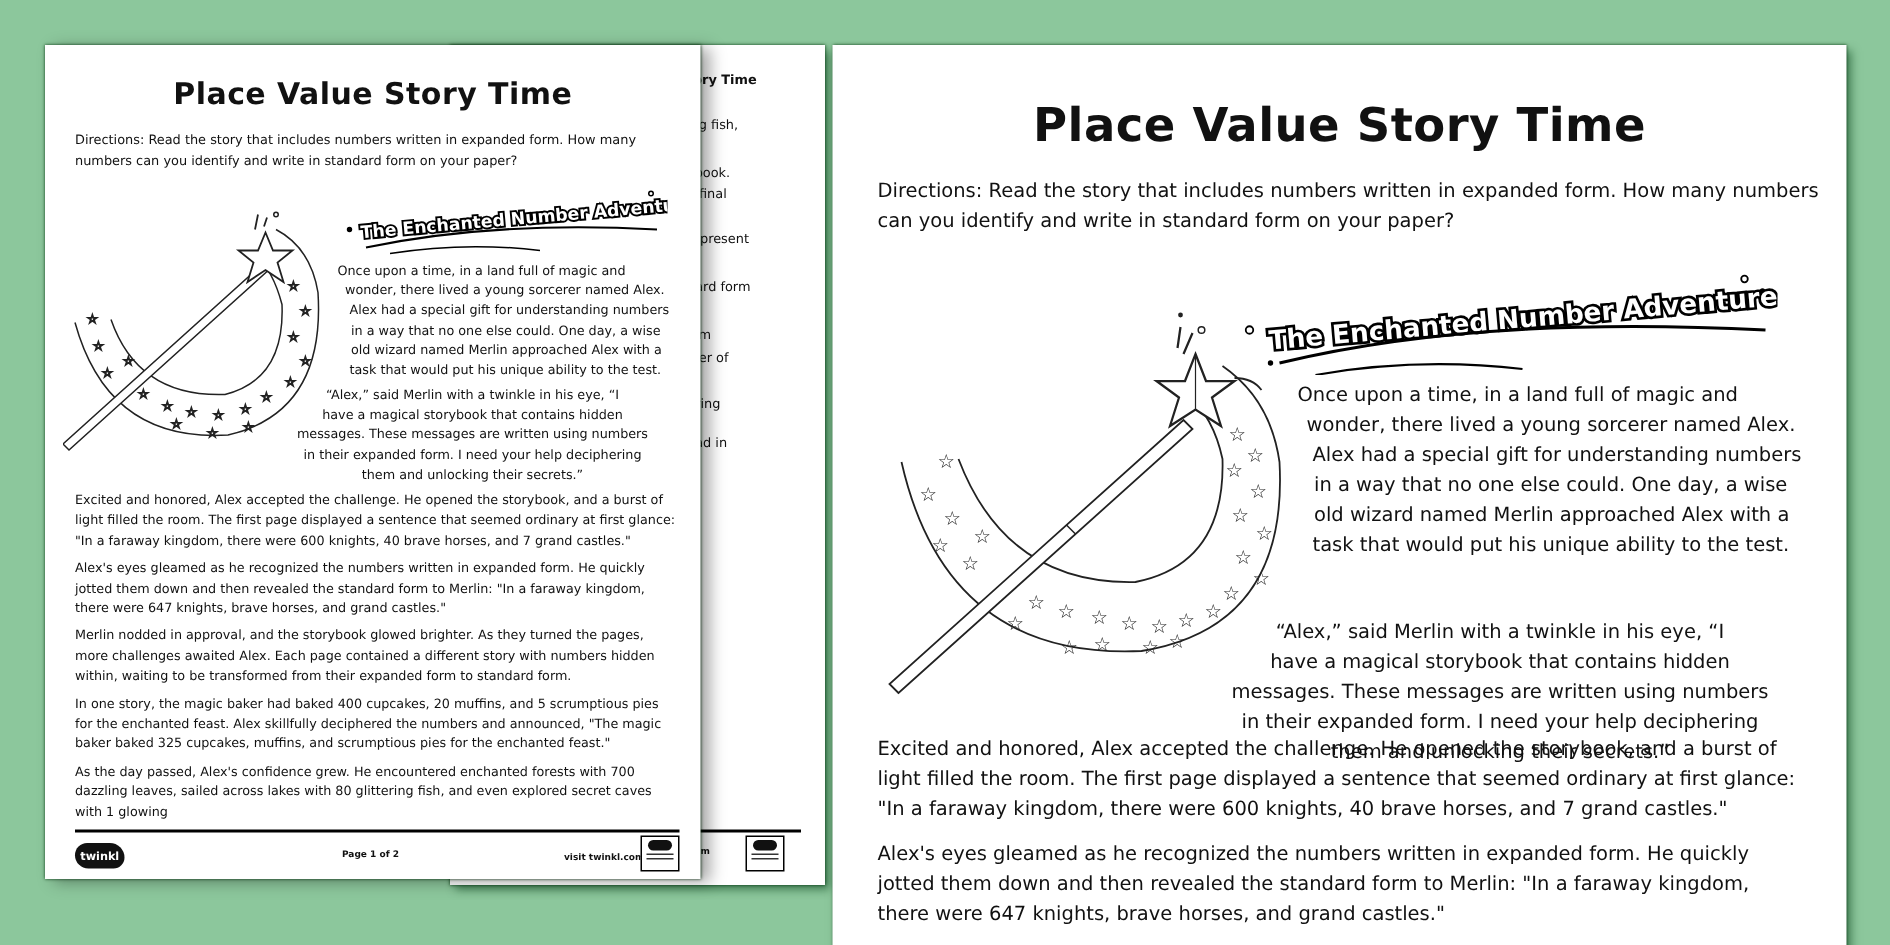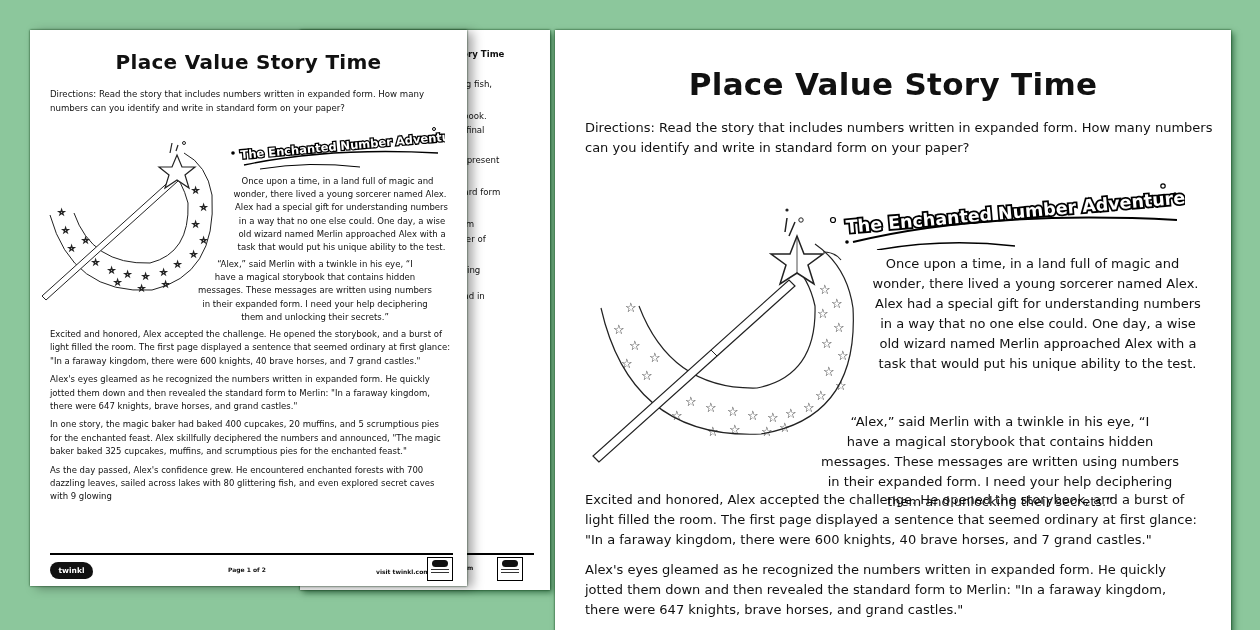--- a/index.html
+++ b/index.html
@@ -36,21 +36,21 @@
   
   #front-large { left:555px; top:30px; width:676px; height:610px; overflow:hidden; }
   #front-large .title { position:absolute; left:0; right:0; top:36px; text-align:center; font-size:31px; font-weight:bold; letter-spacing:0.3px; }
   #front-large .dir { position:absolute; left:30px; right:14px; top:88px; font-size:13px; line-height:20px; }
   #front-large .banner { position:absolute; left:270px; top:150px; }
   #front-large .wand { position:absolute; left:36px; top:170px; }
   #front-large .intro { position:absolute; left:310px; top:224px; width:335px; font-size:13px; line-height:20px; }
   #front-large .quote { position:absolute; left:250px; top:382px; width:390px; font-size:13px; line-height:20px; text-align:center; }
   #front-large .body { position:absolute; left:30px; right:32px; top:460px; font-size:13px; line-height:20.2px; }
   #front-large .body p { margin:0 0 9px 0; }
-  .indent-line { display:block; white-space:nowrap;text-align:center; }
+  .indent-line { display:block; white-space:nowrap; }
 </style>
 </head>
 <body>
 
 <div class="page" id="back-page">
   <span class="peek" style="top:18px;font-weight:bold;">tory Time</span>
   <span class="peek" style="top:48px;">ing fish,</span>
   <span class="peek" style="top:80px;">ybook.</span>
   <span class="peek" style="top:94px;">a final</span>
   <span class="peek" style="top:124px;">represent</span>
@@ -127,27 +127,28 @@
     <span class="indent-line">“Alex,” said Merlin with a twinkle in his eye, “I</span>
     <span class="indent-line">have a magical storybook that contains hidden</span>
     <span class="indent-line">messages. These messages are written using numbers</span>
     <span class="indent-line">in their expanded form. I need your help deciphering</span>
     <span class="indent-line">them and unlocking their secrets.”</span>
   </div>
 
   <div class="body">
     <p>Excited and honored, Alex accepted the challenge. He opened the storybook, and a burst of light filled the room. The first page displayed a sentence that seemed ordinary at first glance: "In a faraway kingdom, there were 600 knights, 40 brave horses, and 7 grand castles."</p>
     <p>Alex's eyes gleamed as he recognized the numbers written in expanded form. He quickly jotted them down and then revealed the standard form to Merlin: "In a faraway kingdom, there were 647 knights, brave horses, and grand castles."</p>
+    <p>Merlin nodded in approval, and the storybook glowed brighter. As they turned the pages, more challenges awaited Alex. Each page contained a different story with numbers hidden within, waiting to be transformed from their expanded form to standard form.</p>
     <p>In one story, the magic baker had baked 400 cupcakes, 20 muffins, and 5 scrumptious pies for the enchanted feast. Alex skillfully deciphered the numbers and announced, "The magic baker baked 325 cupcakes, muffins, and scrumptious pies for the enchanted feast."</p>
-    <p>As the day passed, Alex's confidence grew. He encountered enchanted forests with 700 dazzling leaves, sailed across lakes with 80 glittering fish, and even explored secret caves with 9 glowing</p>
+    <p>As the day passed, Alex's confidence grew. He encountered enchanted forests with 700 dazzling leaves, sailed across lakes with 80 glittering fish, and even explored secret caves with 1 glowing</p>
   </div>
 
   <div class="footer-line"></div>
   <div class="footer">
-    <div class="logo-blob" style="left:0;top:2px;width:43px;height:17px;font-size:7.5px;line-height:17px;">twinkl</div>
+    <div class="logo-blob" style="left:0;top:2px;width:33px;height:17px;font-size:7.5px;line-height:17px;">twinkl</div>
     <span style="position:absolute;left:178px;top:6px;">Page 1 of 2</span>
     <span style="position:absolute;left:326px;top:8px;">visit twinkl.com</span>
     <div class="badge" style="left:377px;top:-3px;width:24px;height:22px;">
         <div class="blob"></div>
         <div class="ln"></div>
         <div class="ln"></div>
       </div>
   </div>
 </div>
 

